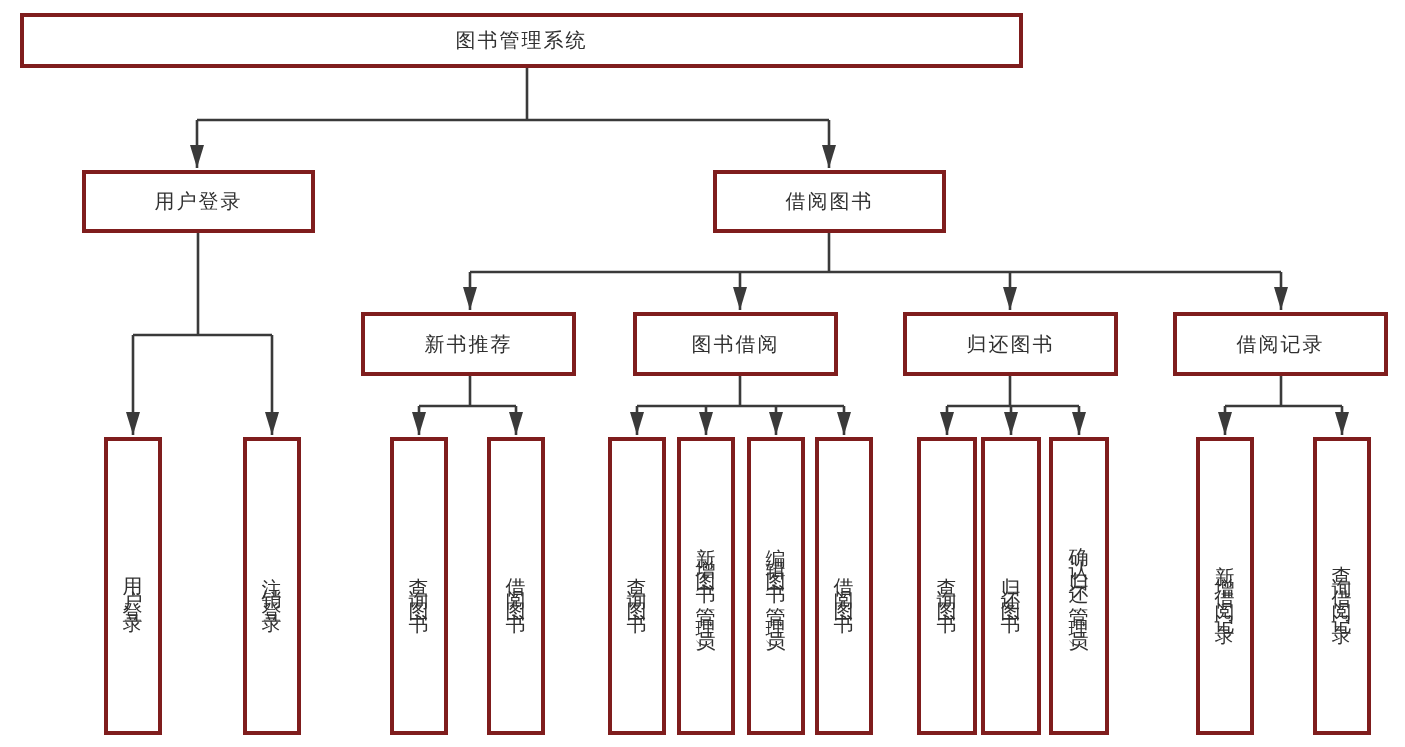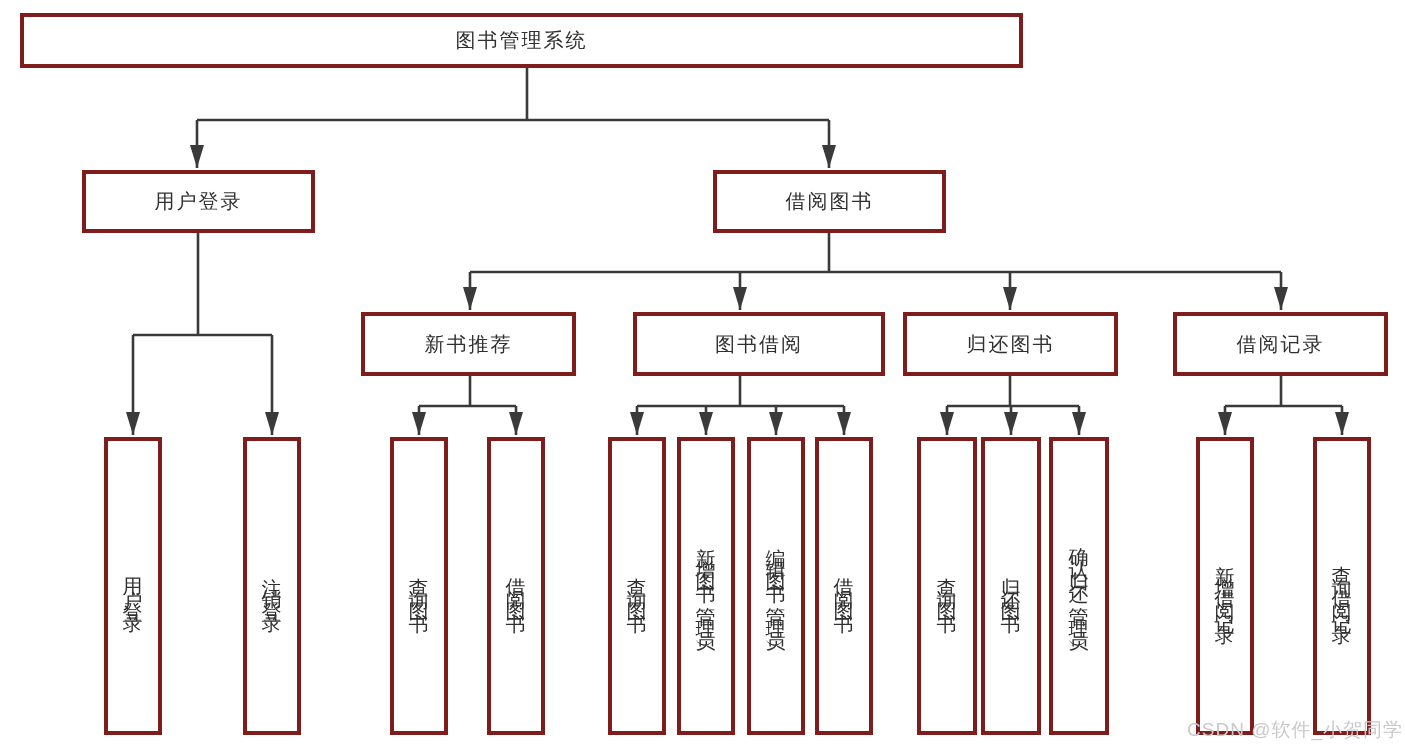--- a/index.html
+++ b/index.html
@@ -103,21 +103,21 @@
       <line x1="1342" y1="406" x2="1342" y2="435" marker-end="url(#arrow)"></line>
     </g>
   </svg>
 
   <div class="box" style="left:20px;top:13px;width:1003px;height:55px;">图书管理系统</div>
 
   <div class="box" style="left:82px;top:170px;width:233px;height:63px;">用户登录</div>
   <div class="box" style="left:713px;top:170px;width:233px;height:63px;">借阅图书</div>
 
   <div class="box" style="left:361px;top:312px;width:215px;height:64px;text-align:right;">新书推荐</div>
-  <div class="box" style="left:633px;top:312px;width:252px;height:64px;">图书借阅</div>
+  <div class="box" style="left:633px;top:312px;width:205px;height:64px;">图书借阅</div>
   <div class="box" style="left:903px;top:312px;width:215px;height:64px;">归还图书</div>
   <div class="box" style="left:1173px;top:312px;width:215px;height:64px;">借阅记录</div>
 
   <div class="box leaf" style="left:104px;top:437px;width:58px;height:298px;">用户登录</div>
   <div class="box leaf" style="left:243px;top:437px;width:58px;height:298px;">注销登录</div>
 
   <div class="box leaf" style="left:390px;top:437px;width:58px;height:298px;">查询图书</div>
   <div class="box leaf" style="left:487px;top:437px;width:58px;height:298px;">借阅图书</div>
 
   <div class="box leaf" style="left:608px;top:437px;width:58px;height:298px;">查询图书</div>
@@ -125,15 +125,14 @@
   <div class="box leaf" style="left:747px;top:437px;width:58px;height:298px;">编辑图书（管理员）</div>
   <div class="box leaf" style="left:815px;top:437px;width:58px;height:298px;">借阅图书</div>
 
   <div class="box leaf" style="left:917px;top:437px;width:60px;height:298px;">查询图书</div>
   <div class="box leaf" style="left:981px;top:437px;width:60px;height:298px;">归还图书</div>
   <div class="box leaf" style="left:1049px;top:437px;width:60px;height:298px;">确认归还（管理员）</div>
 
   <div class="box leaf" style="left:1196px;top:437px;width:58px;height:298px;">新增借阅记录</div>
   <div class="box leaf" style="left:1313px;top:437px;width:58px;height:298px;">查询借阅记录</div>
 
-  <div class="wm">CSDN @软件_小贺同学</div>
 
 </div>
 
 </body></html>

